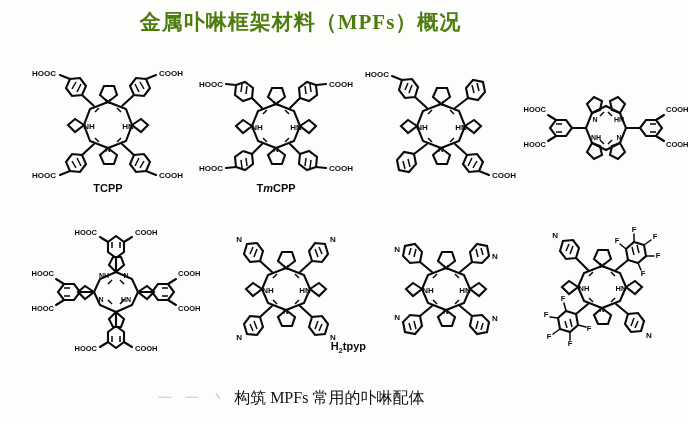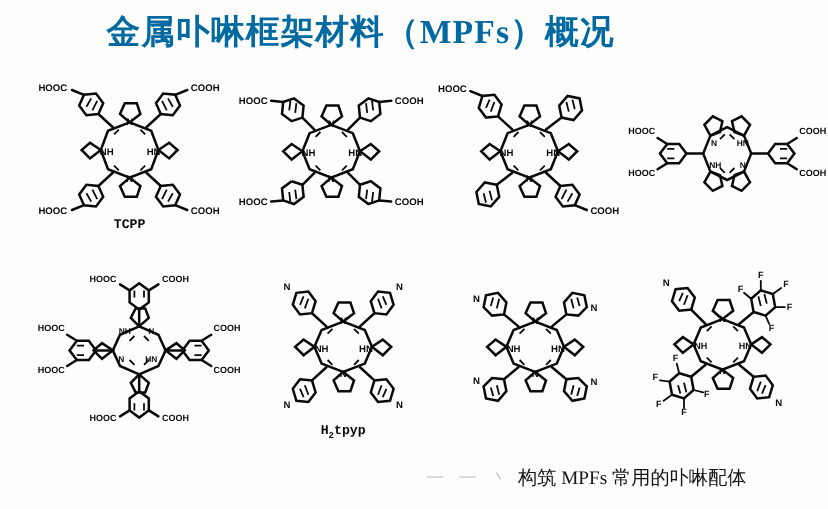--- a/index.html
+++ b/index.html
@@ -11,55 +11,54 @@
     overflow:hidden;
     position:relative;
   }
   #page{position:relative;width:690px;height:424px;}
 
   .page-title{
     position:absolute;left:0;top:8px;width:601px;
     text-align:center;
     font-family:"Liberation Serif",serif;
     font-weight:bold;
-    font-size:28px;
+    font-size:21px;
     letter-spacing:1px;
-    color:#0369a1;
+    color:#4d7c0f;
     white-space:nowrap;
   }
 
   .grid{position:absolute;left:0;top:58px;width:690px;height:330px;}
 
   .cell{position:absolute;}
   .struct-box{position:relative;}
   .struct-box svg{display:block;}
 
   .cmpd-label{
     position:absolute;width:100%;
     text-align:center;
-    font-family:Liberation Mono, monospace;
+    font-family:Liberation Sans, sans-serif;
     font-weight:bold;
     font-size:11px;
     color:#0b0b0b;
     white-space:nowrap;
     line-height:1.15;
   }
   .cmpd-label.small{font-size:9px;letter-spacing:-0.2px;}
   .cmpd-label .it{font-style:italic;}
   .cmpd-label sub{font-size:7.5px;}
   .cmpd-label sup{font-size:7.5px;}
 
   .caption{
     position:absolute;left:0;top:388px;width:582px;
-    text-align:right;
+    text-align:center;
     font-family:"Liberation Serif",serif;
     font-size:16px;
     color:#151515;
     white-space:nowrap;
-    margin-left:40px;
   }
   .caption .faded{
     color:#c9c9c9;
     letter-spacing:4px;
     font-size:15px;
   }
   .caption .cap-main{color:#141414;}
 
   
   svg text{
@@ -176,20 +175,21 @@
           </g>
           <g>
             <path class="bond" d="M94 82 L104 92"></path>
             <path class="ringfill" d="M104 92 L103 102 L111 108 L120 105 L121 95 L113 89 Z"></path>
             <path class="innerline" d="M110 96 L109 104 M115 98 L114 106"></path>
             <path class="bond" d="M120 105 L130 106"></path>
             <text x="133" y="109" font-size="8" text-anchor="start">COOH</text>
           </g>
         </svg>
       </div>
+      <div class="cmpd-label" style="top:120px;">T<span class="it">m</span>CPP</div>
     </div>
 
     <div class="cell" style="left:358px;top:0px;width:166px;height:154px;">
       <div class="struct-box">
         <svg width="166" height="128" viewBox="0 0 166 128">
           <g>
             <path class="bond" d="M83 46 L65 53 L59 68 L65 83 L83 90 L101 83 L107 68 L101 53 Z"></path>
             <path class="ringfill" d="M83 46 L75 39 L79 30 L89 30 L92 39 Z"></path>
             <path class="ringfill" d="M59 68 L50 62 L43 68 L50 75 Z"></path>
             <path class="ringfill" d="M107 68 L116 62 L123 68 L116 75 Z"></path>
@@ -368,21 +368,21 @@
           </g>
 
           <g>
             <path class="bond" d="M94 84 L106 95"></path>
             <path class="ringfill" d="M106 95 L103 105 L109 113 L119 112 L122 102 L116 94 Z"></path>
             <path class="innerline" d="M112 99 L109 107 M116 102 L113 109"></path>
             <text x="124" y="118" font-size="8" text-anchor="start">N</text>
           </g>
         </svg>
       </div>
-      <div class="cmpd-label" style="top:132px;">H<sub>2</sub>tpyp</div>
+      <div class="cmpd-label" style="top:118px;text-align:right;">H<sub>2</sub>tpyp</div>
     </div>
 
     <div class="cell" style="left:366px;top:164px;width:160px;height:160px;">
       <div class="struct-box">
         <svg width="160" height="130" viewBox="0 0 160 130">
           <g>
             <path class="bond" d="M80 46 L62 53 L56 67 L62 81 L80 88 L98 81 L104 67 L98 53 Z"></path>
             <path class="ringfill" d="M80 46 L72 39 L76 30 L86 30 L89 39 Z"></path>
             <path class="ringfill" d="M56 67 L47 61 L40 67 L47 74 Z"></path>
             <path class="ringfill" d="M104 67 L113 61 L120 67 L113 74 Z"></path>

